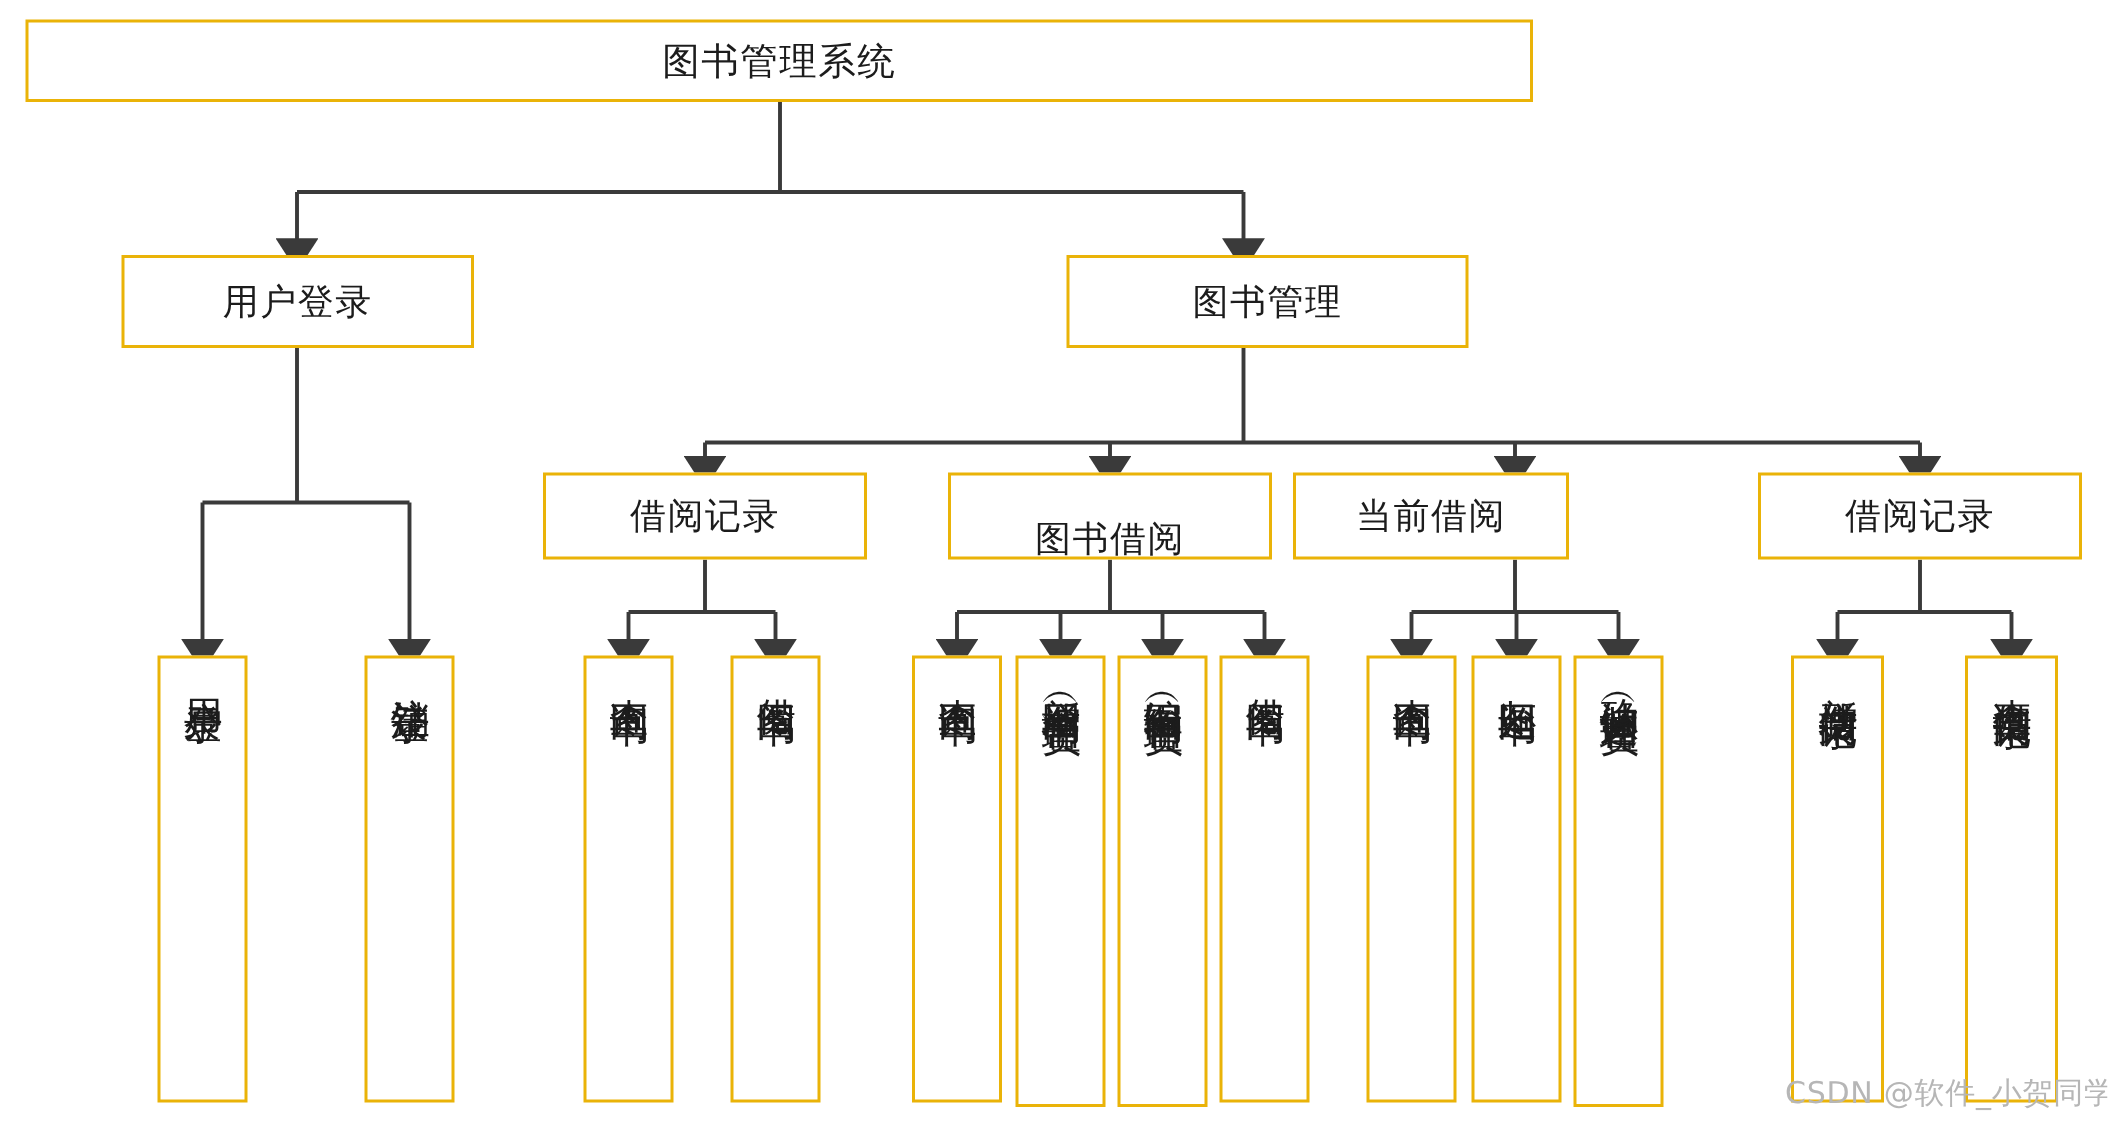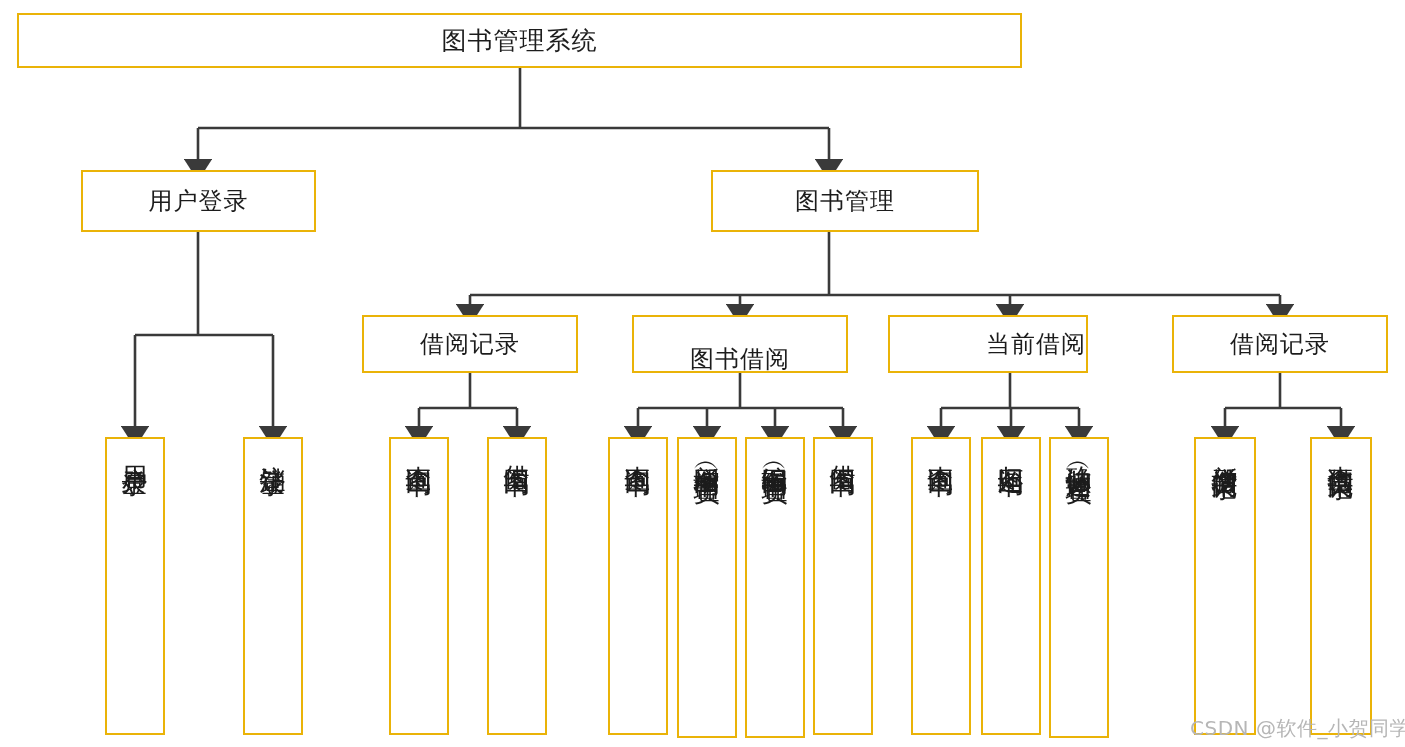--- a/index.html
+++ b/index.html
@@ -137,21 +137,21 @@
   <div class="node horiz" style="left:711px; top:170px; width:268px; height:62px;">
     <span class="label">图书管理</span>
   </div>
 
   <div class="node horiz" style="left:362px; top:315px; width:216px; height:58px;">
     <span class="label">借阅记录</span>
   </div>
   <div class="node horiz" style="left:632px; top:315px; width:216px; height:58px;align-items:flex-end;">
     <span class="label">图书借阅</span>
   </div>
-  <div class="node horiz" style="left:888px; top:315px; width:200px; height:58px;justify-content:flex-end;">
+  <div class="node horiz" style="left:862px; top:315px; width:184px; height:58px;">
     <span class="label">当前借阅</span>
   </div>
   <div class="node horiz" style="left:1172px; top:315px; width:216px; height:58px;align-items:center;">
     <span class="label">借阅记录</span>
   </div>
 
   <div class="node leaf" style="left:105px; top:437px; width:60px; height:298px;">
     <span class="label">用户登录</span>
   </div>
   <div class="node leaf" style="left:243px; top:437px; width:60px; height:298px;">

